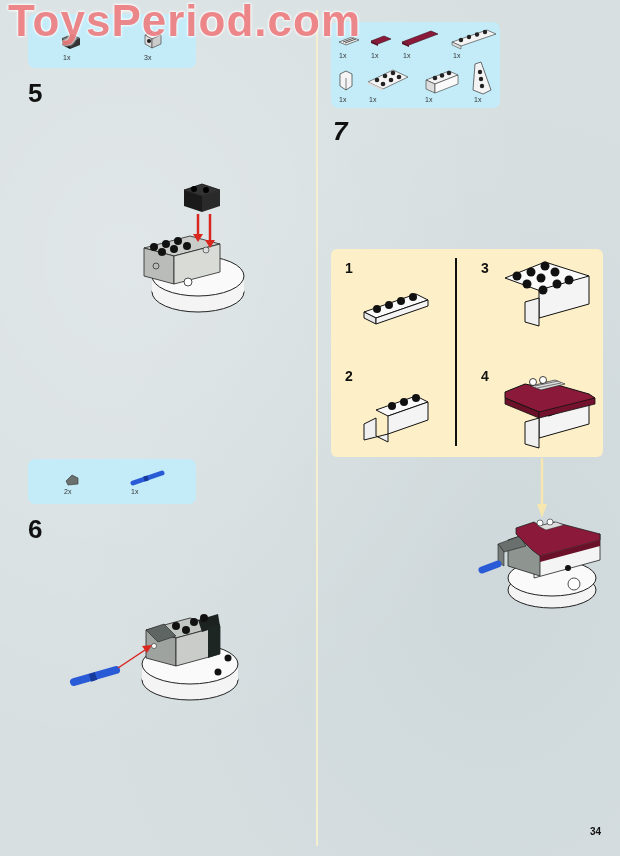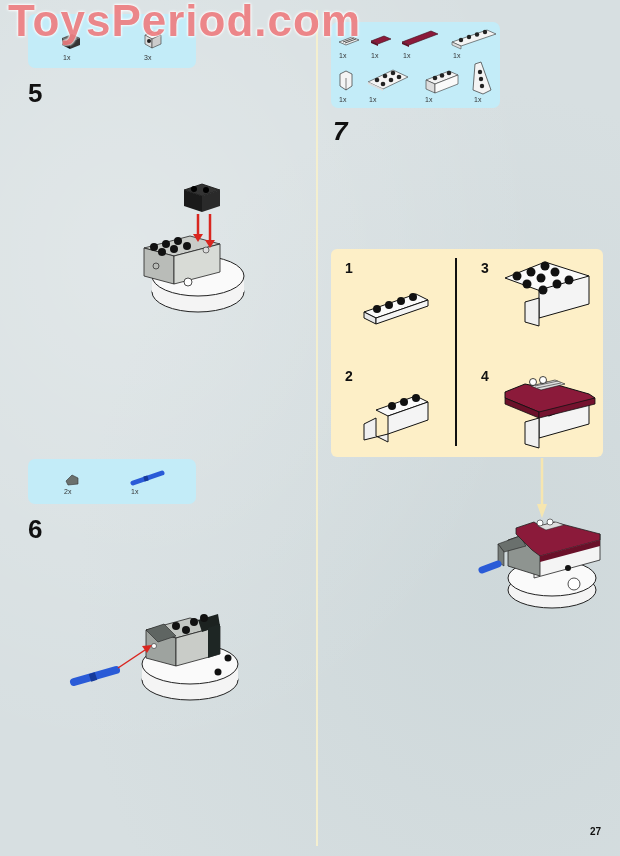--- a/index.html
+++ b/index.html
@@ -262,13 +262,13 @@
   <polygon points="58,6 76,2 84,5 66,10" fill="#ddd" stroke="#222" stroke-width="0.5"></polygon>
   <circle cx="60" cy="3" r="3" fill="#fff" stroke="#222" stroke-width="0.6"></circle>
   <circle cx="70" cy="2" r="3" fill="#fff" stroke="#222" stroke-width="0.6"></circle>
   <line x1="2" y1="50" x2="18" y2="44" stroke="#2a5bd7" stroke-width="7" stroke-linecap="round"></line>
   <circle cx="94" cy="64" r="6" fill="#fff" stroke="#222" stroke-width="0.8"></circle>
   <circle cx="88" cy="48" r="3" fill="#111"></circle>
 </svg>
 
 <div class="watermark">ToysPeriod.com</div>
 
-<div class="page-num">27</div>
+<div class="page-num">34</div>
 
 </body></html>

